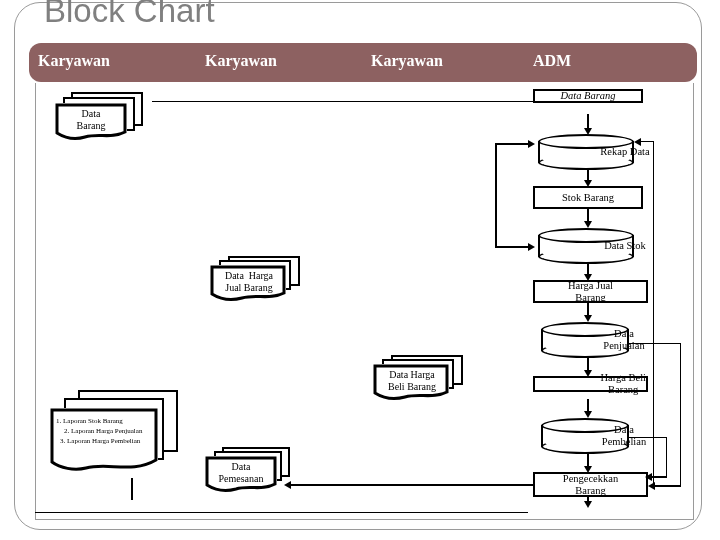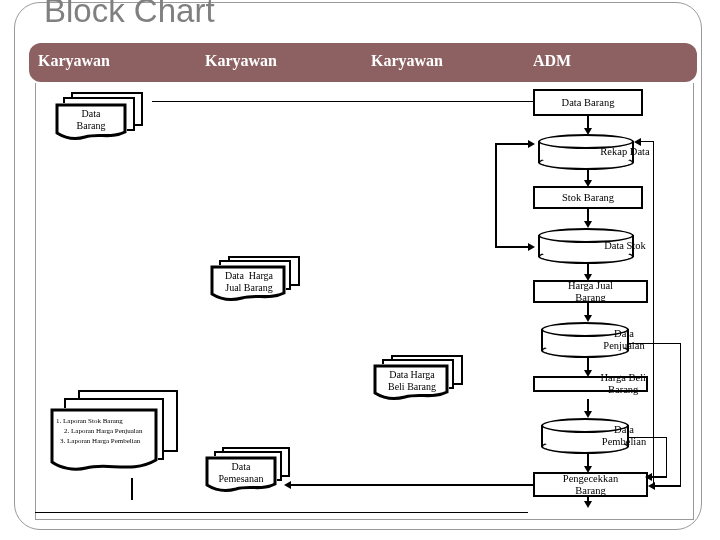--- a/index.html
+++ b/index.html
@@ -101,21 +101,21 @@
     <div class="front" style="top:11px;">
       <svg width="72" height="39" viewBox="0 0 72 39">
         <path d="M2,2 L70,2 L70,29 C56,36 44,30 30,34 C20,37 10,35 2,30 Z" fill="#ffffff" stroke="#000000" stroke-width="3"></path>
       </svg>
     </div>
     <div class="lbl" style="left:0px;top:16px;width:72px;">Data<br>Barang</div>
   </div>
 
   <div class="ln h thin" style="left:152px;top:101px;width:381px;"></div>
 
-  <div class="shape rect" style="left:533px;top:89px;width:110px;height:27px;">
+  <div class="shape rect" style="left:533px;top:89px;width:110px;height:14px;font-style:italic;">
     <span>Data Barang</span>
   </div>
 
   <div class="ln v" style="left:587px;top:114px;height:16px;"></div>
   <div class="arw down" style="left:584px;top:128px;"></div>
 
   <div class="cyl" style="left:538px;top:134px;width:96px;height:36px;">
     <div class="body"></div>
     <div class="bot"></div>
     <div class="top"></div>

